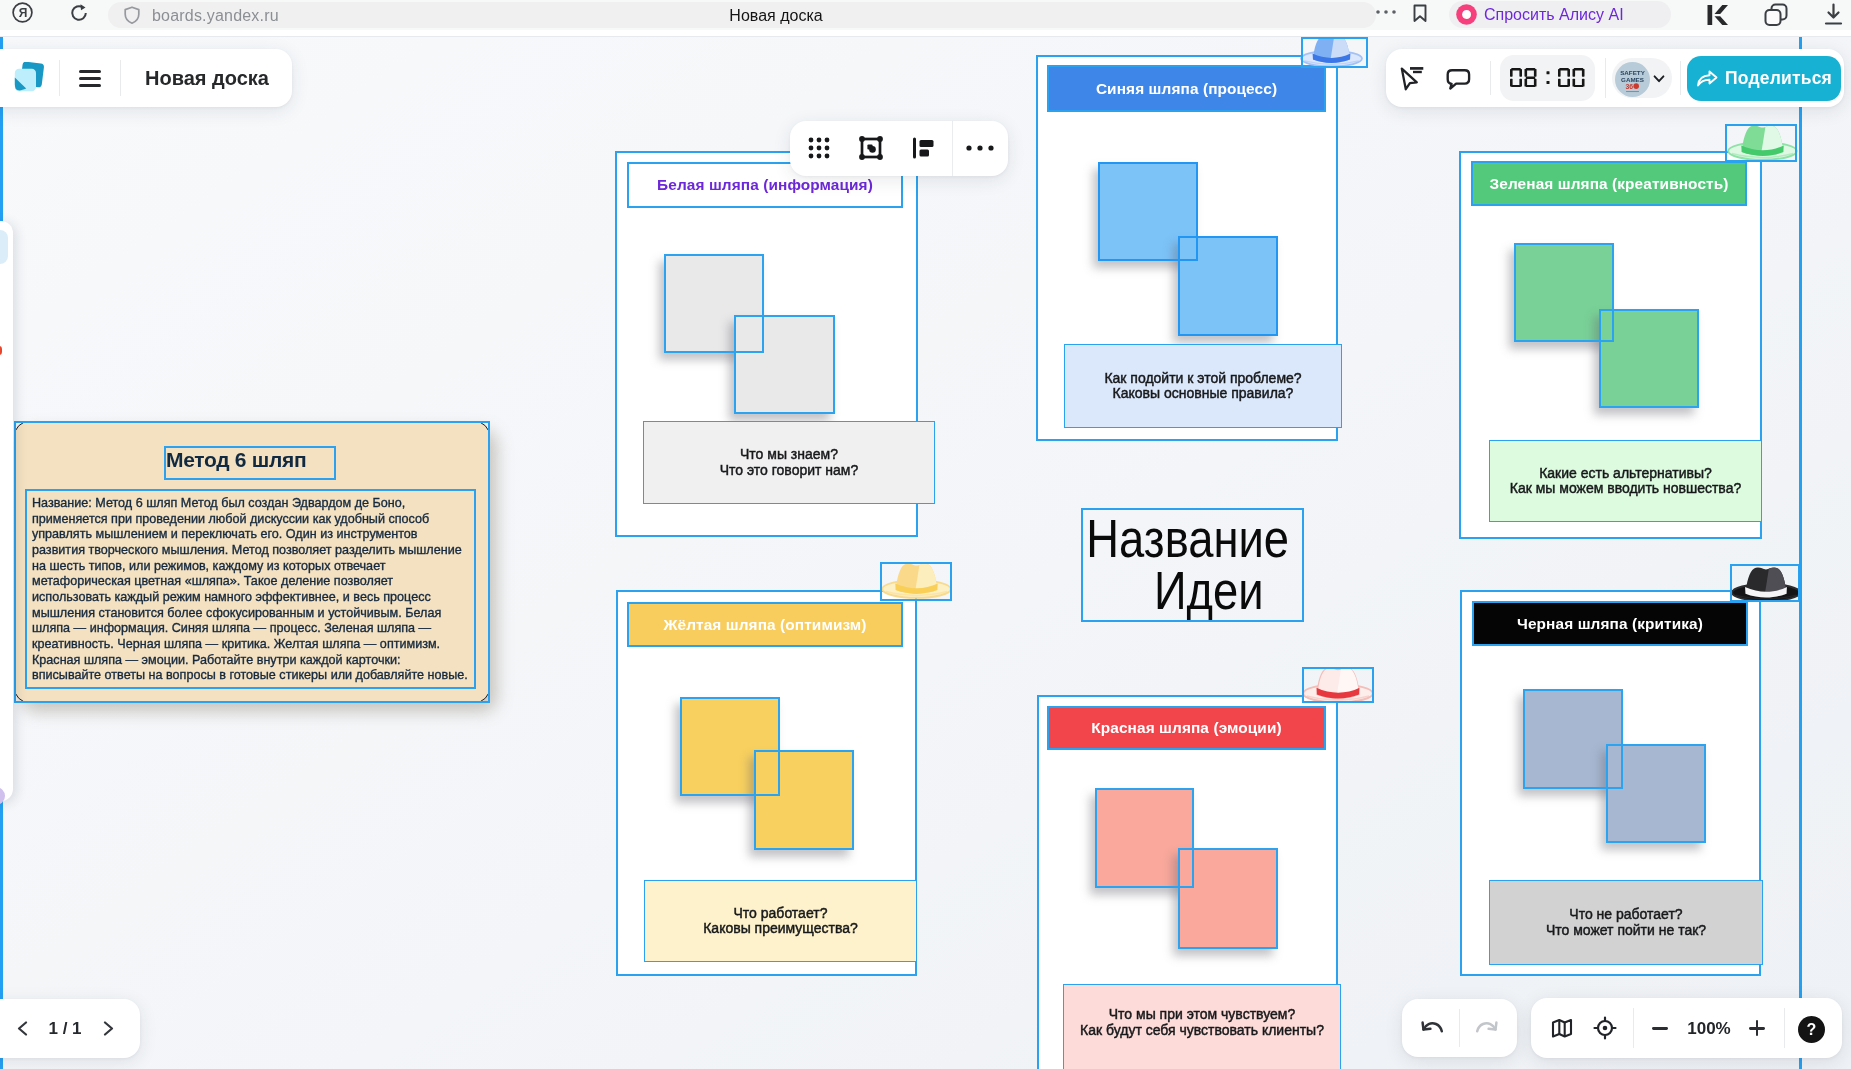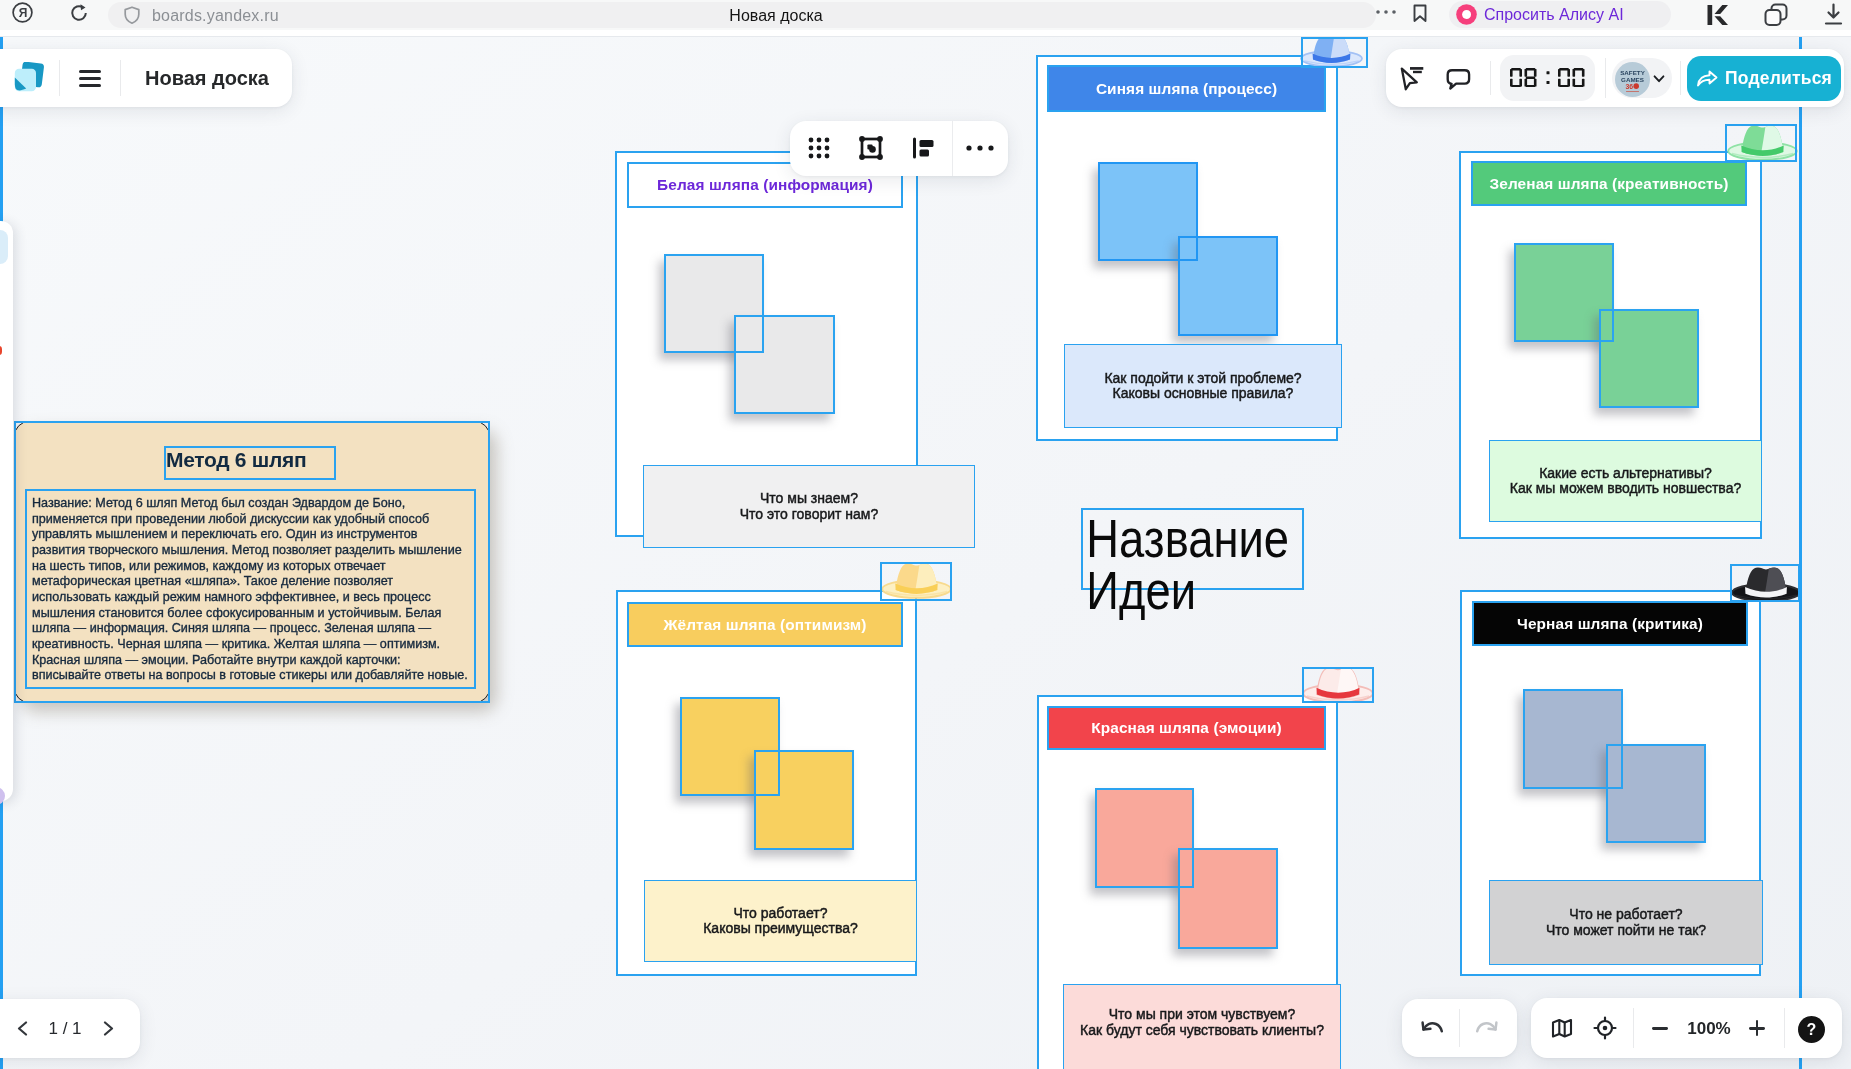--- a/index.html
+++ b/index.html
@@ -29,21 +29,21 @@
 
   <div class="selline" style="left:0px; top:0px; height:1032px;"></div>
   <div class="selline" style="left:1799px; top:0px; height:1032px;"></div>
 
   <div class="card" style="left:615px; top:114px; width:303px; height:386px;"></div>
   <div class="hdr" style="left:627px; top:125px; width:276px; height:46px; background:#fff; color:#6d28d9;">Белая шляпа (информация)</div>
   <div class="stick shad1" style="left:664px; top:217px; width:100px; height:99px; background:#e9e9ea;"></div>
   <div class="stick shad1" style="left:734px; top:278px; width:101px; height:99px; background:#e9e9ea;"></div>
   <div class="souty" style="left:664px; top:217px; width:100px; height:99px;"></div>
   <div class="souty" style="left:734px; top:278px; width:101px; height:99px;"></div>
-  <div class="qbox" style="left:627px; top:428px; width:332px; height:83px; background:#f0f0f1;">Что мы знаем?<br>Что это говорит нам?</div>
+  <div class="qbox" style="left:627px; top:384px; width:292px; height:83px; background:#f0f0f1;">Что мы знаем?<br>Что это говорит нам?</div>
 
   <div class="card" style="left:1036px; top:18px; width:302px; height:386px;"></div>
   <div class="hdr" style="left:1047px; top:28px; width:279px; height:47px; background:#3f86e9; color:#fff;">Синяя шляпа (процесс)</div>
   <div class="stick shad1" style="left:1098px; top:125px; width:100px; height:99px; background:#7cc3f8;"></div>
   <div class="stick shad1" style="left:1178px; top:199px; width:100px; height:100px; background:#7cc3f8;"></div>
   <div class="souty" style="left:1098px; top:125px; width:100px; height:99px; border-color:#2196f3;"></div>
   <div class="souty" style="left:1178px; top:199px; width:100px; height:100px; border-color:#2196f3;"></div>
   <div class="qbox" style="left:1048px; top:307px; width:278px; height:84px; background:#dbe8fb;">Как подойти к этой проблеме?<br>Каковы основные правила?</div>
 
   <div class="card" style="left:1459px; top:114px; width:303px; height:388px;"></div>
@@ -76,21 +76,21 @@
   <div class="stick shad1" style="left:1606px; top:707px; width:100px; height:99px; background:#a7b7d1;"></div>
   <div class="souty" style="left:1523px; top:652px; width:100px; height:100px;"></div>
   <div class="souty" style="left:1606px; top:707px; width:100px; height:99px;"></div>
   <div class="qbox" style="left:1473px; top:843px; width:274px; height:85px; background:#d2d2d3;">Что не работает?<br>Что может пойти не так?</div>
 
   <div style="position:absolute; left:14px; top:384px; width:476px; height:282px; background:#f3e1c1; border:1.6px solid #1b1d21; border-radius:15px; box-shadow:7px 9px 16px rgba(120,110,90,.35); z-index:5;"></div>
   <div style="position:absolute; left:14px; top:384px; width:476px; height:282px; border:2.5px solid #2aa2f0; z-index:6;"></div>
   <div style="position:absolute; left:164px; top:408.5px; width:172px; height:34px; border:2px solid #2aa2f0; z-index:7; padding:0px 0 0 0px; font-weight:bold; font-size:21px; letter-spacing:-0.3px; color:#122a41;">Метод 6 шляп</div>
   <div style="position:absolute; left:25px; top:452px; width:451px; height:200px; border:2px solid #2aa2f0; z-index:7; padding:5px 5px; font-size:12.6px; line-height:15.65px; color:#16293e; -webkit-text-stroke:0.35px #16293e; white-space:nowrap; overflow:hidden;">Название: Метод 6 шляп Метод был создан Эдвардом де Боно,<br>применяется при проведении любой дискуссии как удобный способ<br>управлять мышлением и переключать его. Один из инструментов<br>развития творческого мышления. Метод позволяет разделить мышление<br>на шесть типов, или режимов, каждому из которых отвечает<br>метафорическая цветная «шляпа». Такое деление позволяет<br>использовать каждый режим намного эффективнее, и весь процесс<br>мышления становится более сфокусированным и устойчивым. Белая<br>шляпа — информация. Синяя шляпа — процесс. Зеленая шляпа —<br>креативность. Черная шляпа — критика. Желтая шляпа — оптимизм.<br>Красная шляпа — эмоции. Работайте внутри каждой карточки:<br>вписывайте ответы на вопросы в готовые стикеры или добавляйте новые.</div>
 
-  <div style="position:absolute; left:1081px; top:471px; width:223px; height:82px; border:2px solid #2aa2f0; z-index:7;">
+  <div style="position:absolute; left:1081px; top:471px; width:223px; height:114px; border:2px solid #2aa2f0; z-index:7;text-align:right;">
       <div style="transform:scaleX(0.84); transform-origin:0 0; padding:2px 4px 0 4px; font-size:54px; line-height:52px; color:#0a0a0a; white-space:nowrap;">Название<br>Идеи</div>
     </div>
 
   <svg style="position:absolute; left:1299px; top:-6px; width:65px; z-index:8;" viewBox="0 0 100 56">
     <ellipse cx="50" cy="42.5" rx="47" ry="12" fill="#dbe7fc" stroke="#a3c1f5" stroke-width="2.6"></ellipse>
     <path d="M8 46 Q50 56.5 92 46" fill="none" stroke="#a3c1f5" stroke-width="2" opacity="0.55"></path>
     <path d="M21.5 44 C23 29 26.5 13.5 33.5 9 C37 6.8 41.5 7.6 44.5 8.8 C46.5 9.6 48 10.4 50 10.4 C52 10.4 53.5 9.6 55.5 8.8 C58.5 7.6 63 6.8 66.5 9 C73.5 13.5 77 29 78.5 44 C60 51 40 51 21.5 44 Z" fill="#7fb0f3"></path>
     <path d="M54 9.2 C56.5 8.4 62.5 6.9 66.5 9 C73.5 13.5 77 29 78.5 44 C68.5 47.7 58 49.3 47.5 48.9 C50 36 52 22 54 9.2 Z" fill="#cbdcf9"></path>
     <path d="M20.9 34.8 C40 43.6 61 43.6 79.1 34.8 L78.5 44 C60 51 40 51 21.5 44 Z" fill="#3c77e8"></path>
   </svg>
@@ -241,21 +241,21 @@
     <svg style="width:22px; height:18px; margin-right:7px;" viewBox="0 0 22 18">
       <path d="M13.5 1.5 L20.5 7.5 L13.5 13.5 V9.8 C8.5 9.8 5 11 2 15.5 C2.6 9.2 6.8 5.6 13.5 5.3 Z" fill="none" stroke="#fff" stroke-width="1.9" stroke-linejoin="round"></path>
     </svg>
     <span style="color:#fff; font-size:17.5px; font-weight:bold; letter-spacing:0.2px;">Поделиться</span>
   </div>
 
   <div class="panel" style="left:-20px; top:962px; width:160px; height:59px;"></div>
   <svg style="position:absolute; left:17px; top:984px; width:11px; height:15px; z-index:41;" viewBox="0 0 11 15">
     <path d="M9 1.5 L2 7.5 L9 13.5" fill="none" stroke="#33373c" stroke-width="2.2" stroke-linecap="round" stroke-linejoin="round"></path>
   </svg>
-  <div style="position:absolute; left:35px; top:982px; width:60px; height:20px; line-height:20px; text-align:center; font-size:17px; font-weight:normal; color:#26292d; z-index:41;">1 / 1</div>
+  <div style="position:absolute; left:35px; top:982px; width:60px; height:20px; line-height:20px; text-align:center; font-size:17px; font-weight:bold; color:#26292d; z-index:41;">1 / 1</div>
   <svg style="position:absolute; left:103px; top:984px; width:11px; height:15px; z-index:41;" viewBox="0 0 11 15">
     <path d="M2 1.5 L9 7.5 L2 13.5" fill="none" stroke="#33373c" stroke-width="2.2" stroke-linecap="round" stroke-linejoin="round"></path>
   </svg>
 
   <div class="panel" style="left:1402px; top:962px; width:115px; height:58px;"></div>
   <div class="vdiv" style="left:1459px; top:972px; height:38px; z-index:41;"></div>
   <svg style="position:absolute; left:1420px; top:981px; width:25px; height:20px; z-index:41;" viewBox="0 0 25 20">
     <path d="M3.5 11.5 C5.5 6.5 11 3.8 16 6 C19 7.3 21 9.8 21.8 13.2" fill="none" stroke="#2f3237" stroke-width="2.5" stroke-linecap="round"></path>
     <path d="M2.6 4.6 L3.5 11.6 L10.4 10.8" fill="none" stroke="#2f3237" stroke-width="2.5" stroke-linecap="round" stroke-linejoin="round"></path>
   </svg>

